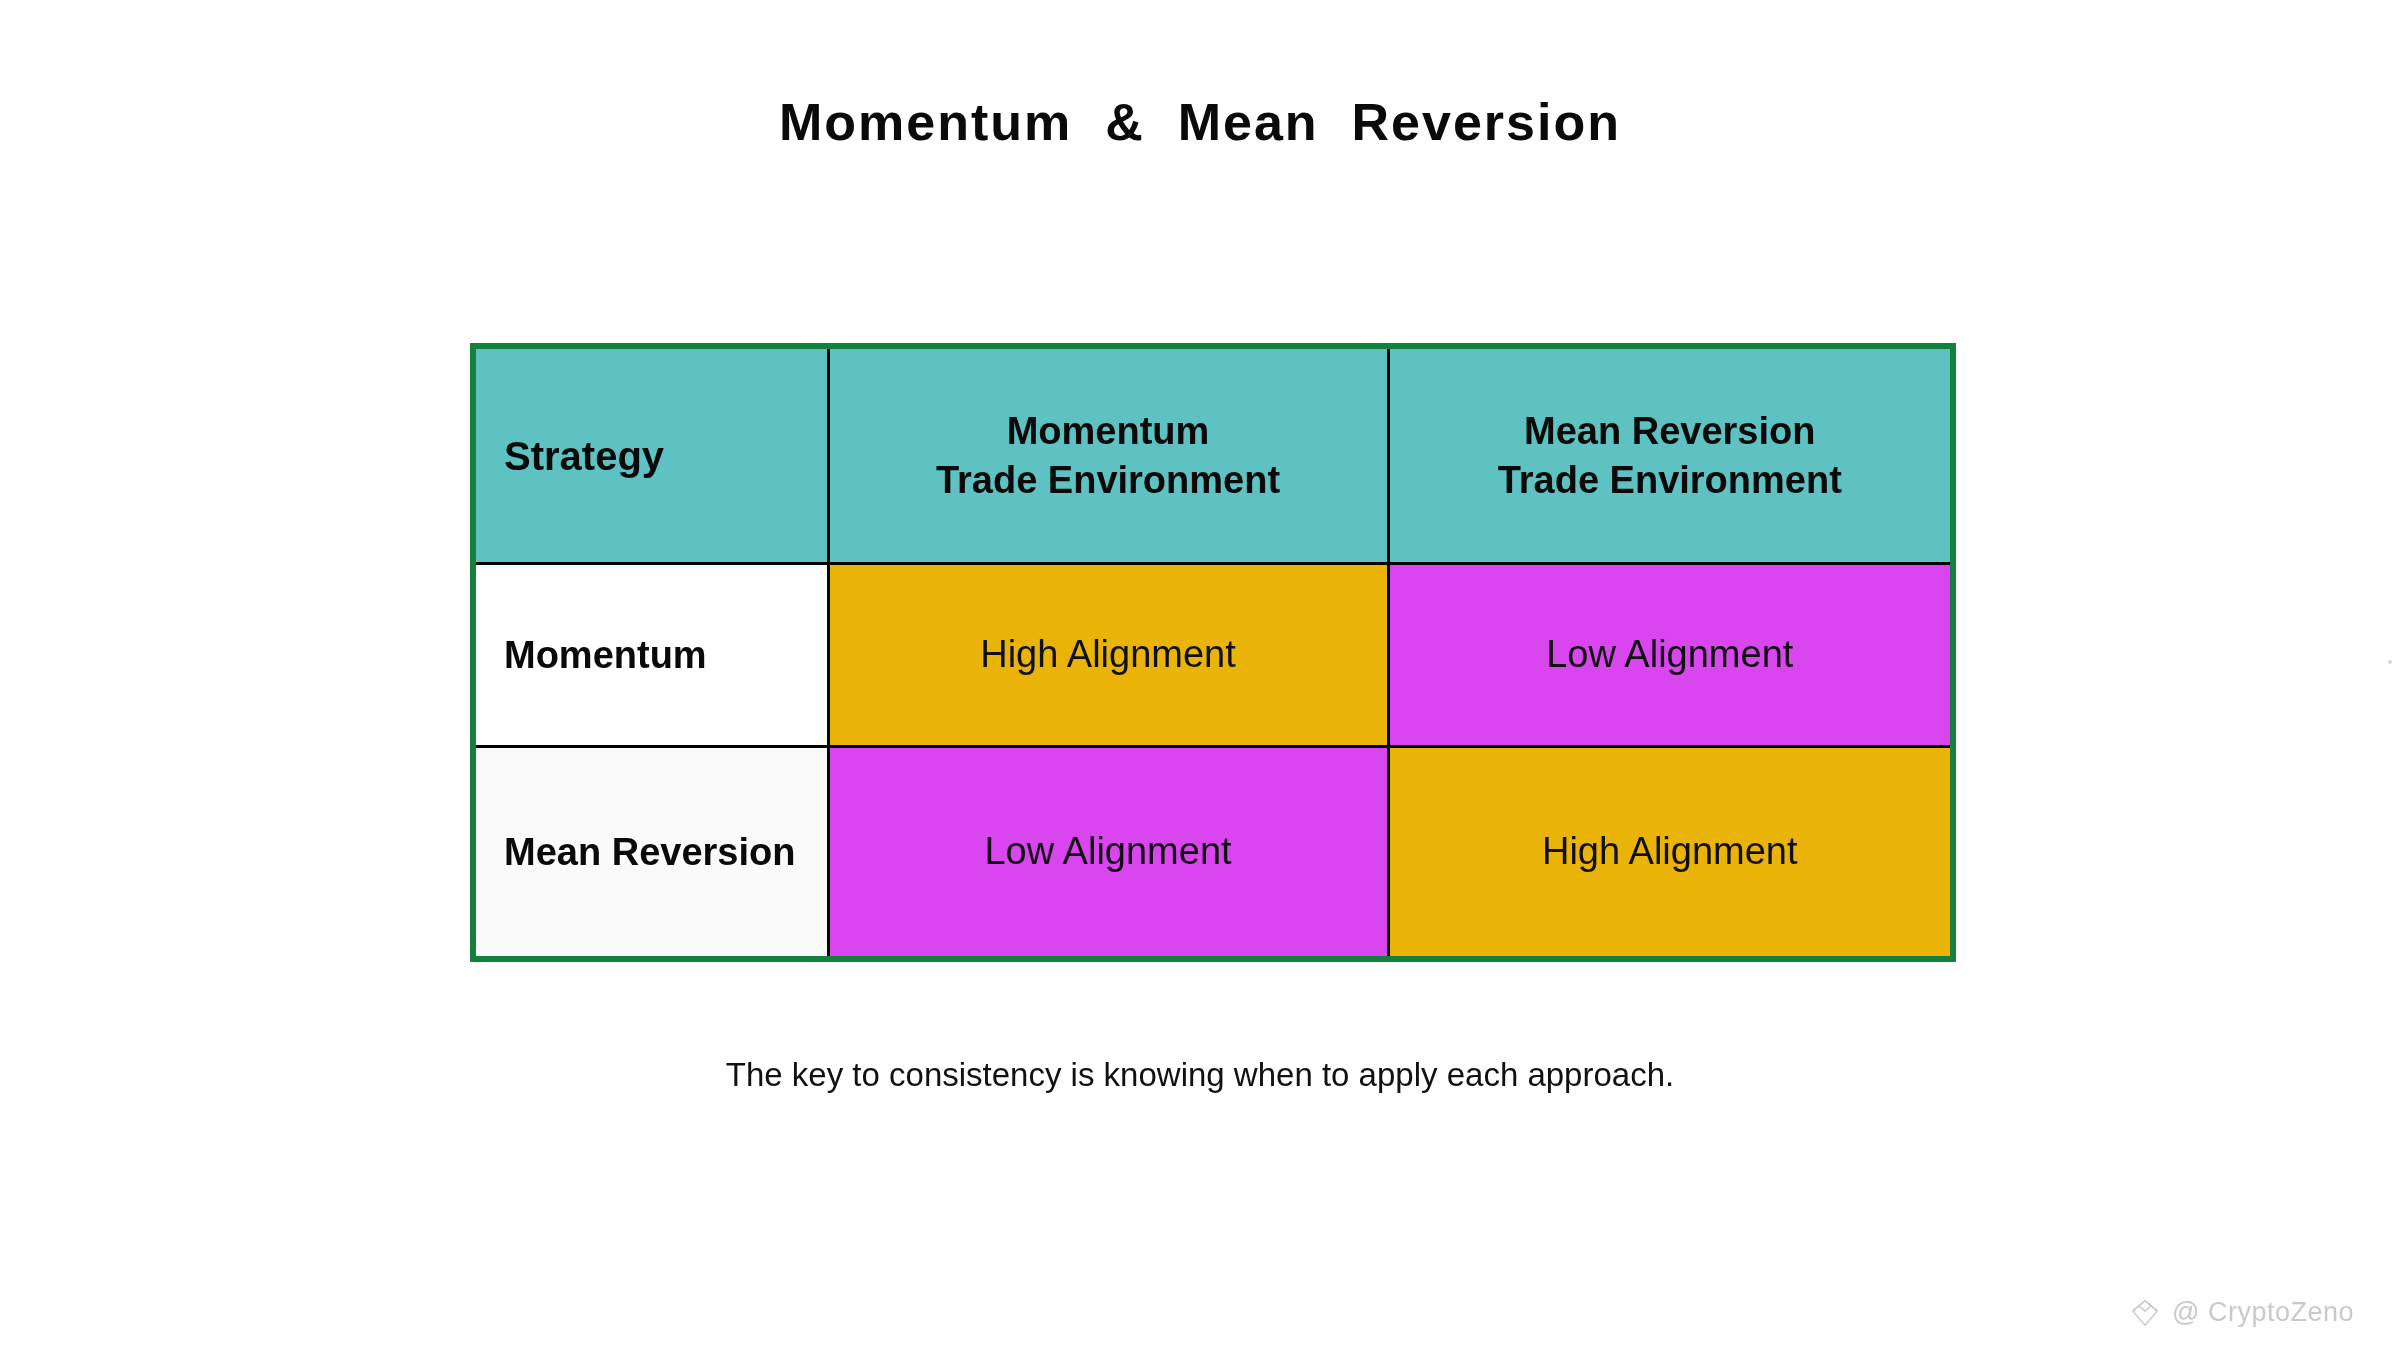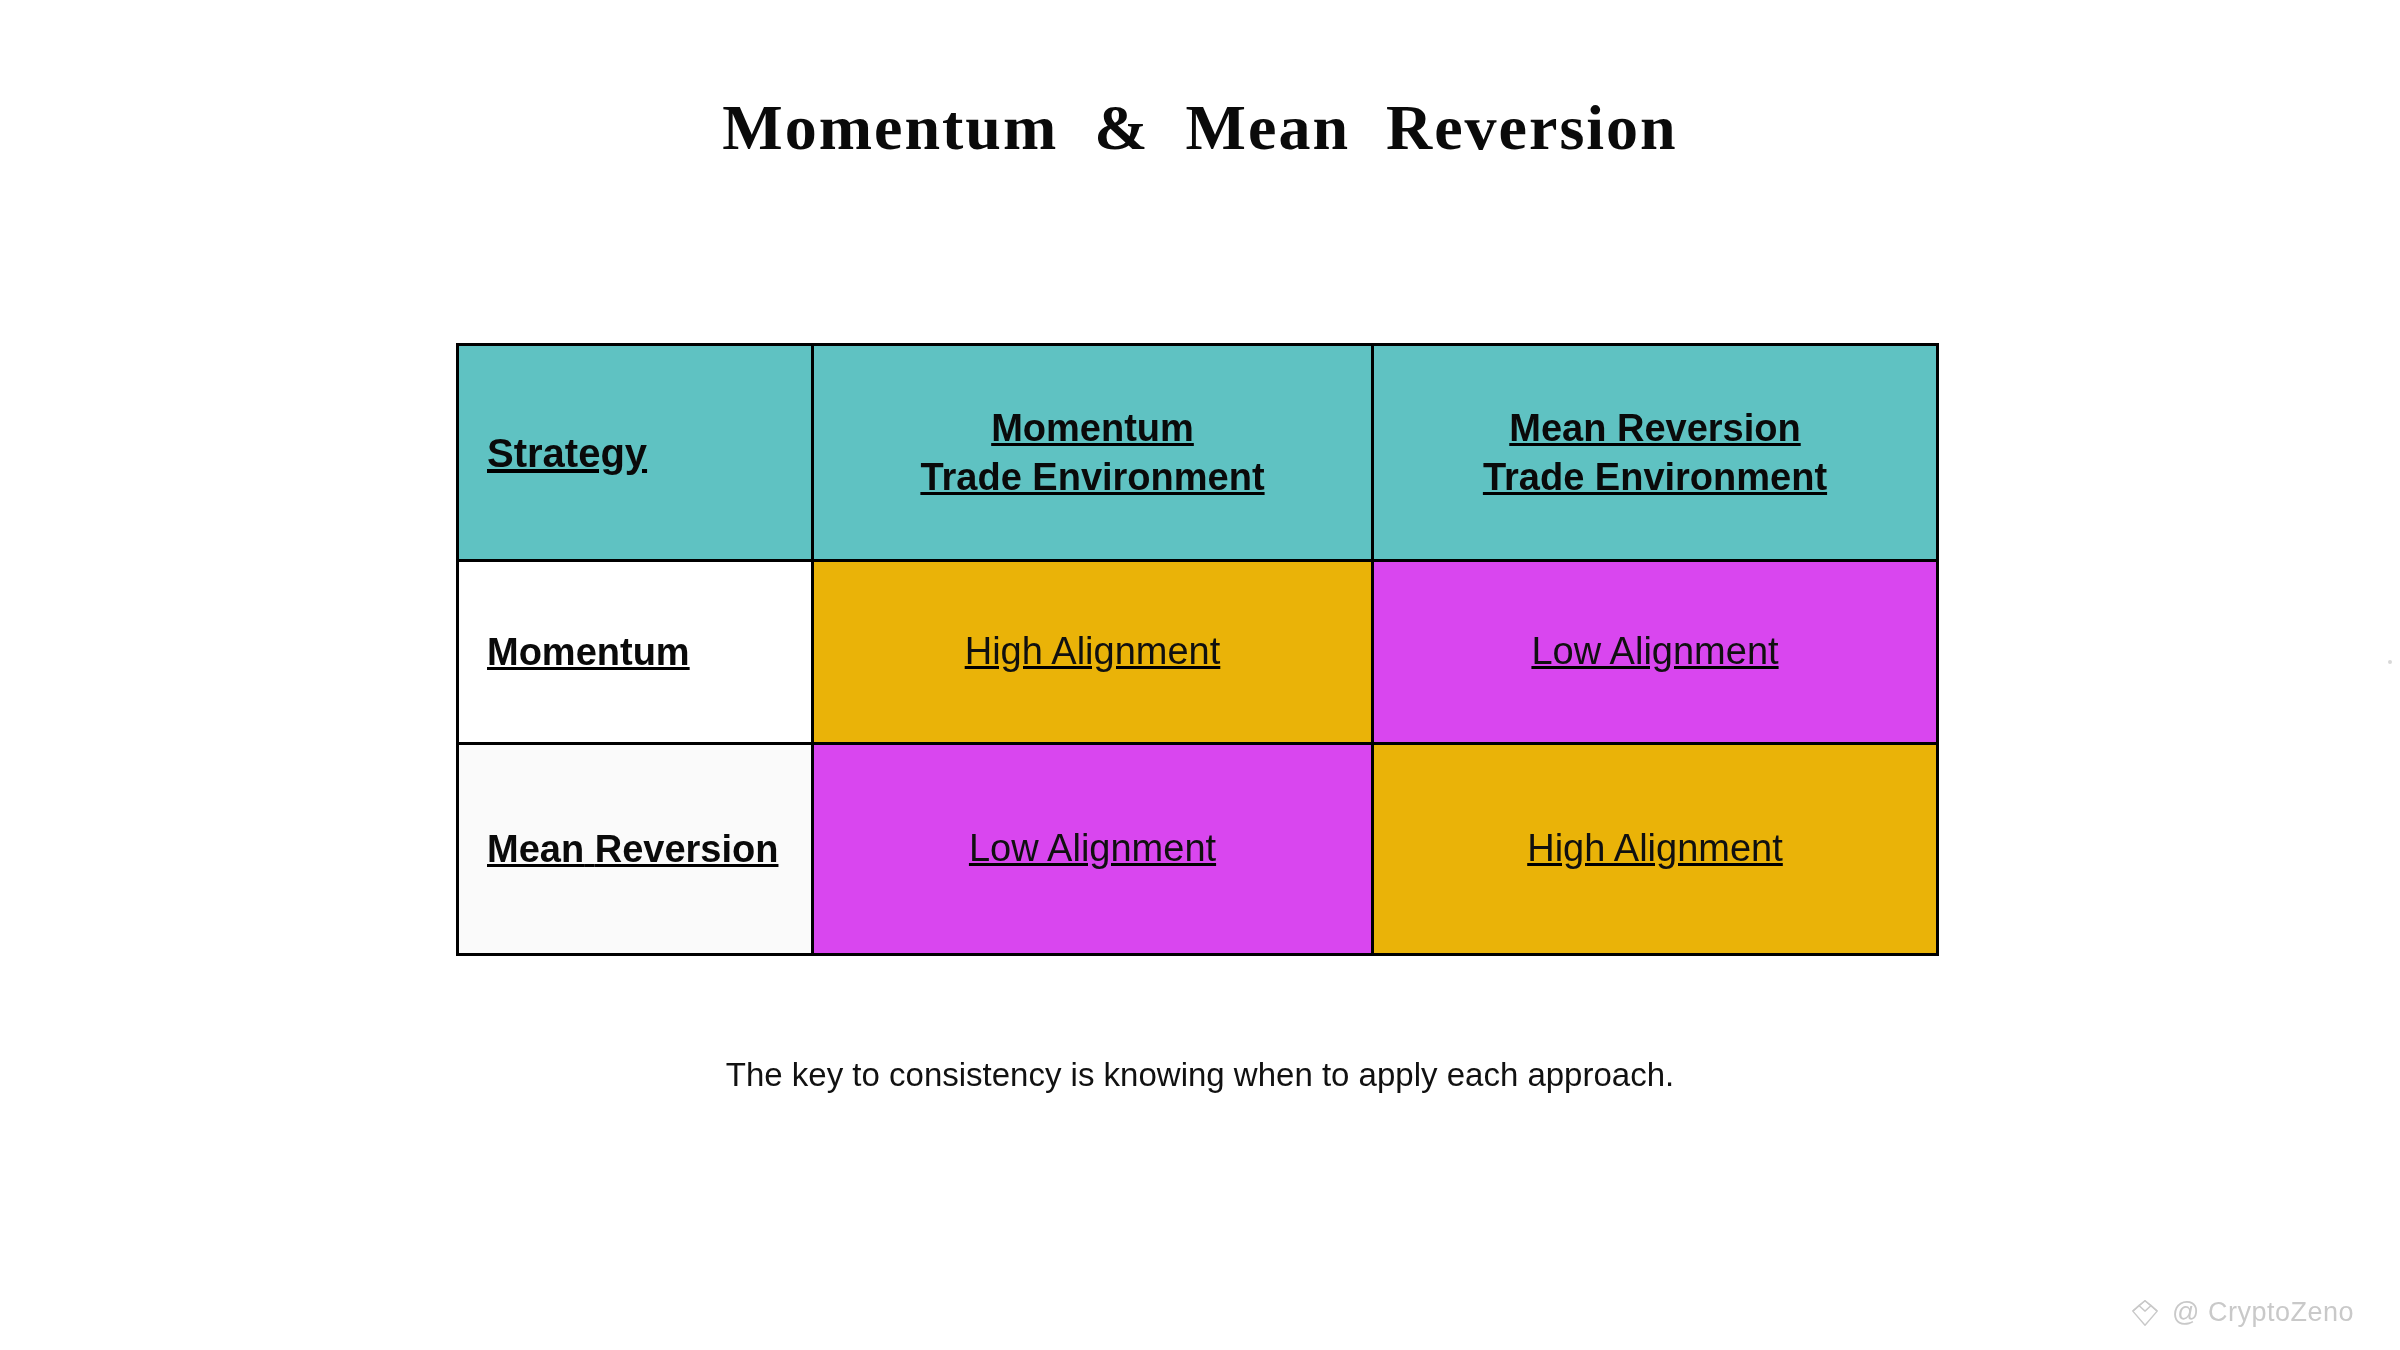--- a/index.html
+++ b/index.html
@@ -16,39 +16,38 @@
     color: #000000;
   }
 
   
   .slide-title {
     position: absolute;
     top: 96px;
     left: 0;
     width: 2400px;
     text-align: center;
-    font-family: Liberation Serif, serif;
+    font-family: Liberation Sans, sans-serif;
     font-weight: 700;
-    font-size: 64px;
+    font-size: 52px;
     line-height: 1.0;
     letter-spacing: 2px;
     color: #0a0a0a;
     white-space: pre;
   }
 
   
   .matrix-table {
     position: absolute;
-    left: 456px;
+    left: 470px;
     top: 343px;
     width: 1480px;
     border-collapse: collapse;
     table-layout: fixed;
-    border: 1px solid #15803d;
-    text-decoration: underline;
+    border: 6px solid #15803d;
   }
   .matrix-table td,
   .matrix-table th {
     border: 3px solid #000000;
     padding: 0;
     margin: 0;
     vertical-align: middle;
   }
 
   .col-strategy { width: 355px; }

